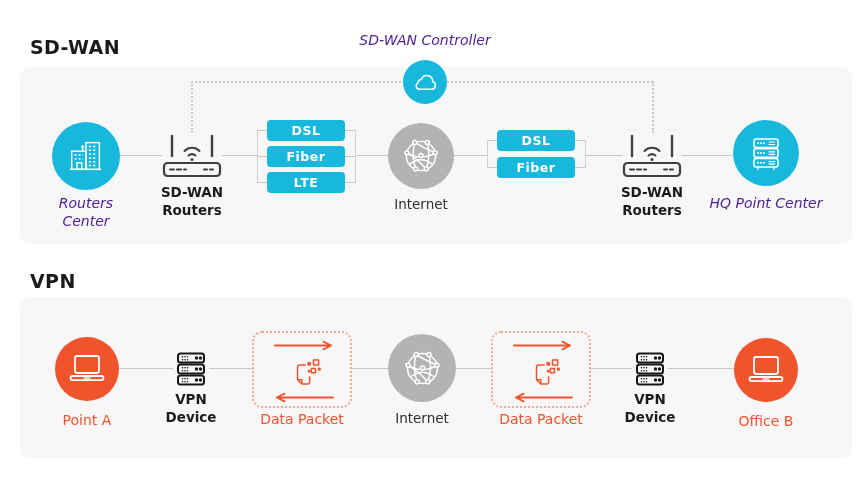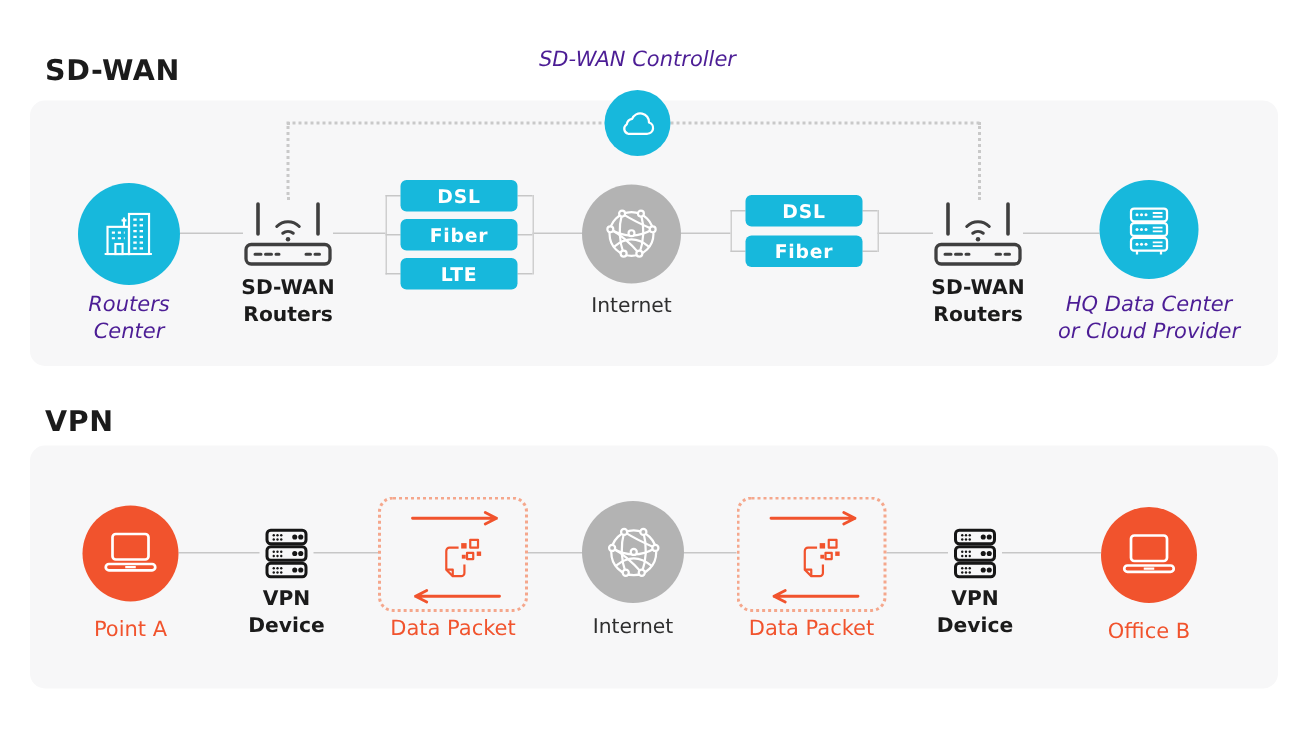--- a/index.html
+++ b/index.html
@@ -173,22 +173,21 @@
           <circle cx="15" cy="29.8" r="1" fill="#fff" stroke="none"></circle>
           <circle cx="18" cy="29.8" r="1" fill="#fff" stroke="none"></circle>
         <path d="M22.5 9 H29 M22.5 11.5 H29" stroke-width="1.2"></path>
         <path d="M22.5 18.8 H29 M22.5 21.3 H29" stroke-width="1.2"></path>
         <path d="M22.5 28.6 H29 M22.5 31.1 H29" stroke-width="1.2"></path>
         <path d="M12 34.1 v2.6 M28 34.1 v2.6"></path>
       </svg>
     </span>
   </div>
   <div class="lbl t-cyan" style="left:686px;top:194px;width:160px;">
-    <div>HQ Data Center</div>
-    <div>or Cloud Provider</div>
+    <div>HQ Point Center</div>
   </div>
 
   <div class="sec-title" style="left:30px;top:270px;">VPN</div>
   <div class="panel" style="left:20px;top:297px;width:832px;height:162px;"></div>
 
   <div class="hline" style="left:119px;top:368px;width:54px;"></div>
   <div class="hline" style="left:209px;top:368px;width:43px;"></div>
   <div class="hline" style="left:352px;top:368px;width:37px;"></div>
   <div class="hline" style="left:455px;top:368px;width:36px;"></div>
   <div class="hline" style="left:591px;top:368px;width:41px;"></div>

